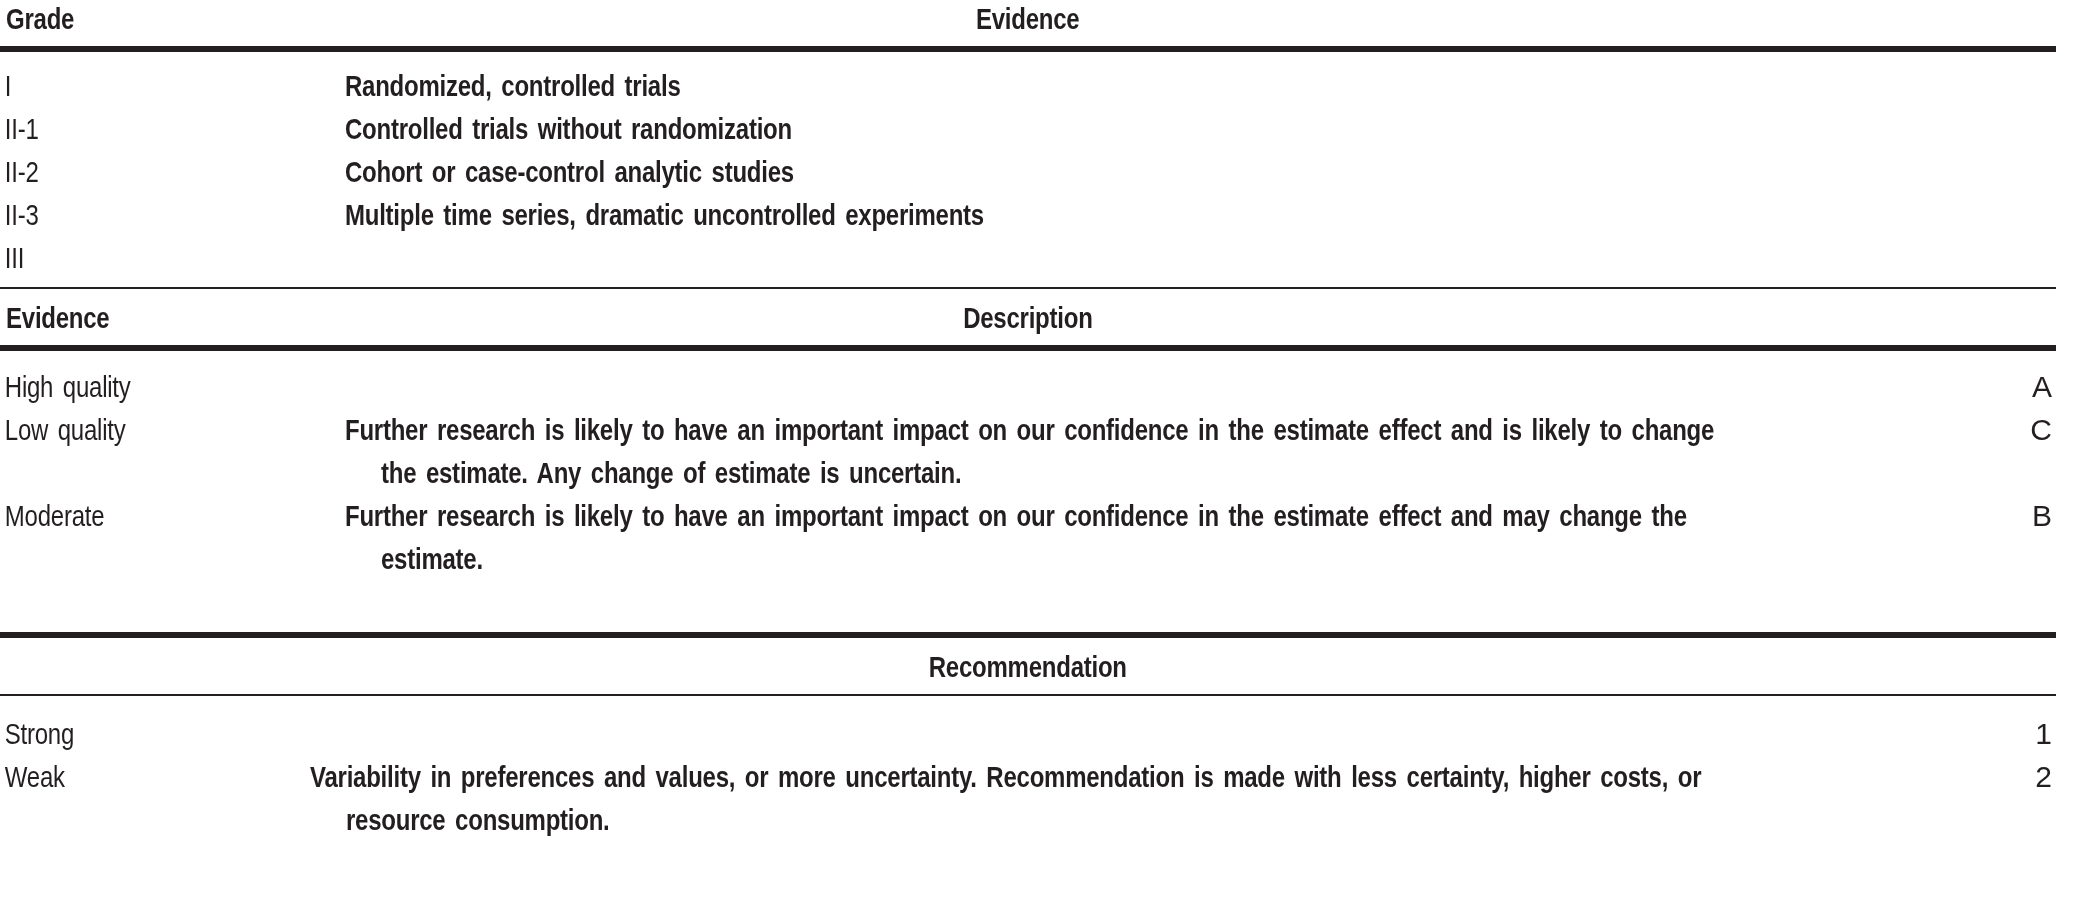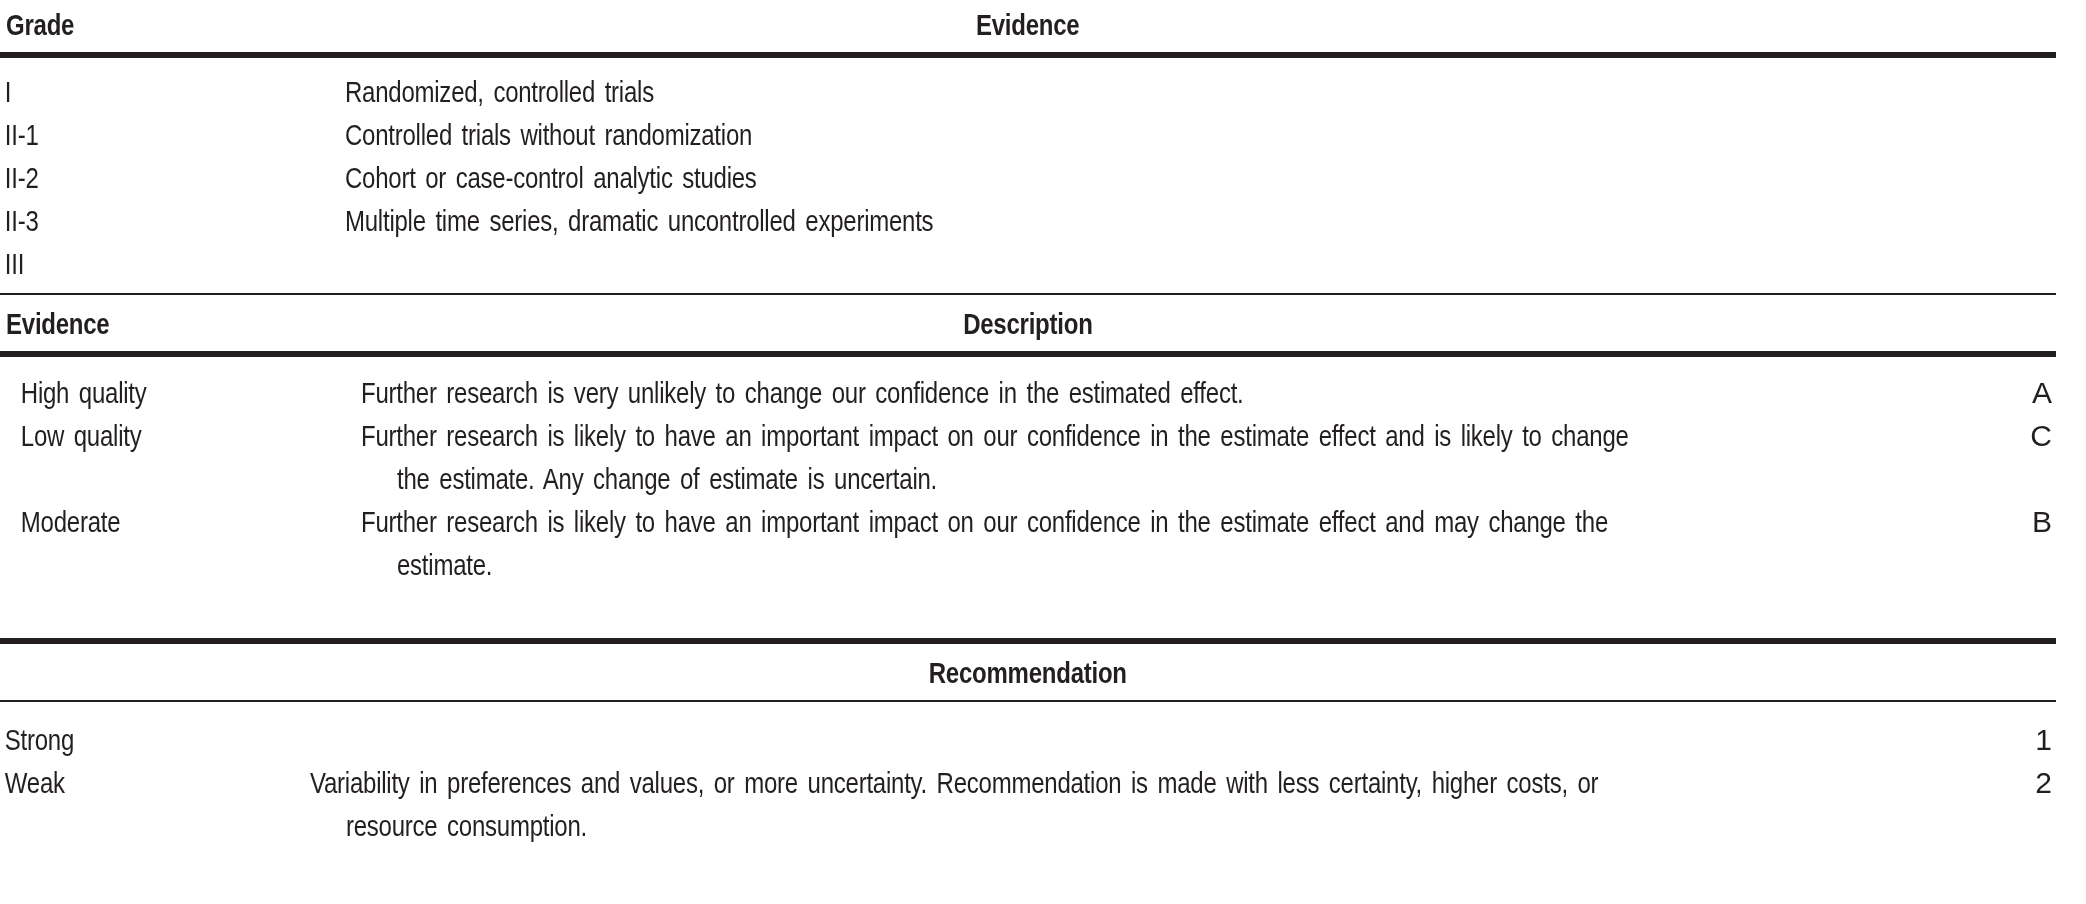--- a/index.html
+++ b/index.html
@@ -28,40 +28,40 @@
   .hdr-row .center-h {
     position:absolute; left:0; right:0; bottom:10px;
     text-align:center;
   }
   .hdr-row .center-h > span {
     display:inline-block;
     font-weight:bold; font-size:30px; white-space:nowrap;
     transform:scaleX(0.8); transform-origin:50% 50%;
     letter-spacing:-0.3px;
   }
-  .hdr-row.h1 { height:52px;text-decoration:underline; }           
+  .hdr-row.h1 { height:46px;text-decoration:underline; }           
   .hdr-row.h2 { height:56px; }           
   .hdr-row .shift { transform:translateX(72px); }
 
   
   .tbody { width:100%; }
   .t1-body { padding:12px 0 8px 0; }
-  .t2-body { padding:14px 0 52px 16px; }
+  .t2-body { padding:14px 0 52px 0; }
   .t3-body { padding:16px 0 6px 0; }
 
   .row { position:relative; display:flex; align-items:flex-start; }
   .term {
     flex:0 0 345px; max-width:345px;
     font-size:30px; line-height:43px; white-space:nowrap;
     padding-left:6px;
     transform:scaleX(0.8); transform-origin:0 0;
     letter-spacing:-0.3px; word-spacing:4px;
   }
   .t3 .term { flex:0 0 310px; max-width:310px; }
-  .desc { flex:1 1 auto; min-width:0; }
+  .desc { flex:1 1 auto; min-width:0;font-weight:bold; }
   .line {
     font-size:30px; line-height:43px; white-space:nowrap;
     transform:scaleX(0.8); transform-origin:0 0;
     letter-spacing:-0.3px; word-spacing:4px;
   }
   .line.cont { margin-left:36px; }
   .grade {
     position:absolute; right:4px; top:0;
     font-size:30px; line-height:43px;
   }
@@ -117,23 +117,20 @@
       <span class="left-h">Evidence</span>
       <div class="center-h">
         <span class="shift">Description</span>
       </div>
     </div>
     <div class="rule thick"></div>
 
     <div class="tbody t2-body">
       <div class="row">
         <span class="term">High quality</span>
-        <div class="desc">
-          <div class="line">Further research is very unlikely to change our confidence in the estimated effect.</div>
-        </div>
         <span class="grade">A</span>
       </div>
       <div class="row">
         <span class="term">Low quality</span>
         <div class="desc">
           <div class="line">Further research is likely to have an important impact on our confidence in the estimate effect and is likely to change</div>
           <div class="line cont">the estimate. Any change of estimate is uncertain.</div>
         </div>
         <span class="grade">C</span>
       </div>

